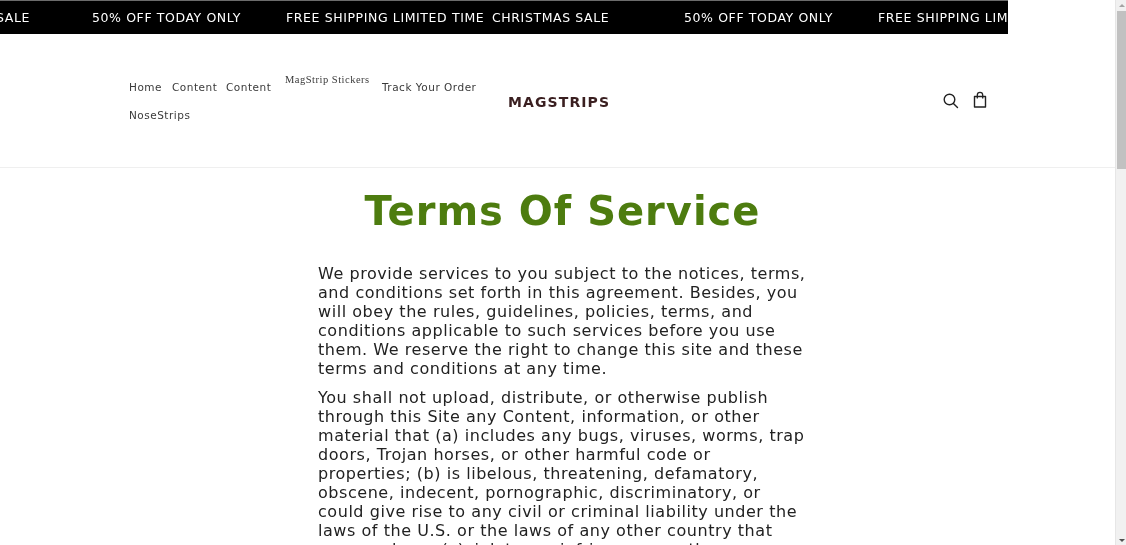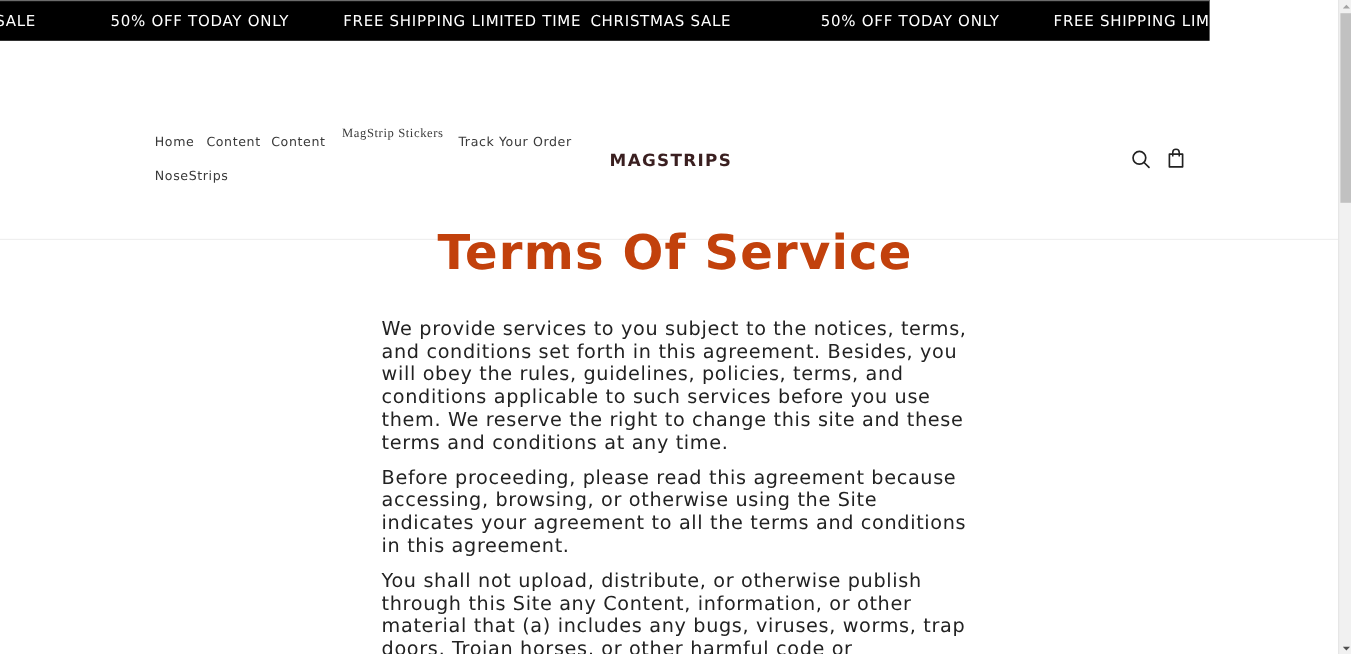--- a/index.html
+++ b/index.html
@@ -13,36 +13,36 @@
     position: absolute; left: 0; top: 0; width: 1008px; height: 34px;
     background: #000; border-top: 1px solid #6b6b6b; overflow: hidden;
   }
   .announcement .item {
     position: absolute; top: 10px; color: #fff; font-size: 12.5px;
     letter-spacing: 0.6px; white-space: nowrap; line-height: 14px;
     font-family: "DejaVu Sans", sans-serif;
   }
 
   
-  .header { position: absolute; left: 0; top: 34px; width: 1115px; height: 134px; border-bottom: 1px solid #efefef; margin-top: 32px; }
+  .header { position: absolute; left: 0; top: 34px; width: 1115px; height: 134px; border-bottom: 1px solid #efefef; }
   .nav-link {
     position: absolute; font-size: 10.5px; color: #3a3a3a; letter-spacing: 0.5px;
     white-space: nowrap; text-decoration: none; cursor: pointer;
   }
   .logo {
     position: absolute; left: 508px; top: 60px; font-size: 14px; font-weight: bold;
     letter-spacing: 1.1px; color: #3a1f20; white-space: nowrap;
   }
   .icon-btn { position: absolute; width: 20px; height: 20px; cursor: pointer; }
   .icon-btn svg { width: 20px; height: 20px; display: block; }
 
   
   .title {
     position: absolute; left: 0; width: 1115px; top: 188px; text-align: center;
-    font-size: 40px; font-weight: bold; letter-spacing: 1px; color: #c2410c; padding-left: 10px;
+    font-size: 40px; font-weight: bold; letter-spacing: 1px; color: #4d7c0f; padding-left: 10px;
   }
   .content { position: absolute; left: 318px; top: 264px; width: 490px; }
   .content p {
     font-size: 16px; line-height: 19px; color: #222; letter-spacing: 0.55px;
     margin-bottom: 10px;
   }
 
   
   .scrollbar { position: absolute; left: 1115px; top: 0; width: 11px; height: 545px; background: #f1f1f1; border-left: 1px solid #e6e6e6; }
   .scroll-up, .scroll-down { position: absolute; left: 0; width: 11px; height: 10px; display: flex; align-items: center; justify-content: center; }
@@ -88,21 +88,20 @@
         <path d="M4.5 6.5 H15.5 V17 H4.5 Z" fill="none" stroke="#222" stroke-width="1.4" stroke-linejoin="round"></path>
         <path d="M7.3 8.5 V5 a2.7 2.7 0 0 1 5.4 0 V8.5" fill="none" stroke="#222" stroke-width="1.3"></path>
       </svg>
     </div>
   </header>
 
   <h1 class="title">Terms Of Service</h1>
 
   <div class="content">
     <p>We provide services to you subject to the notices, terms, and conditions set forth in this agreement. Besides, you will obey the rules, guidelines, policies, terms, and conditions applicable to such services before you use them. We reserve the right to change this site and these terms and conditions at any time.</p>
-    <p>Before proceeding, please read this agreement because accessing, browsing, or otherwise using the Site indicates your agreement to all the terms and conditions in this agreement.</p>
     <p>You shall not upload, distribute, or otherwise publish through this Site any Content, information, or other material that (a) includes any bugs, viruses, worms, trap doors, Trojan horses, or other harmful code or properties; (b) is libelous, threatening, defamatory, obscene, indecent, pornographic, discriminatory, or could give rise to any civil or criminal liability under the laws of the U.S. or the laws of any other country that may apply; or (c)violates or infringes upon the copyrights, patents, trademarks, service marks, trade secrets, or other proprietary rights of any person. We may give you an account identification and password to enable you to access and use certain portions of this Site.</p>
   </div>
 </div>
 
 <div class="scrollbar">
   <div class="scroll-up">
       <div class="tri-up"></div>
     </div>
   <div class="scroll-thumb"></div>
   <div class="scroll-down">

